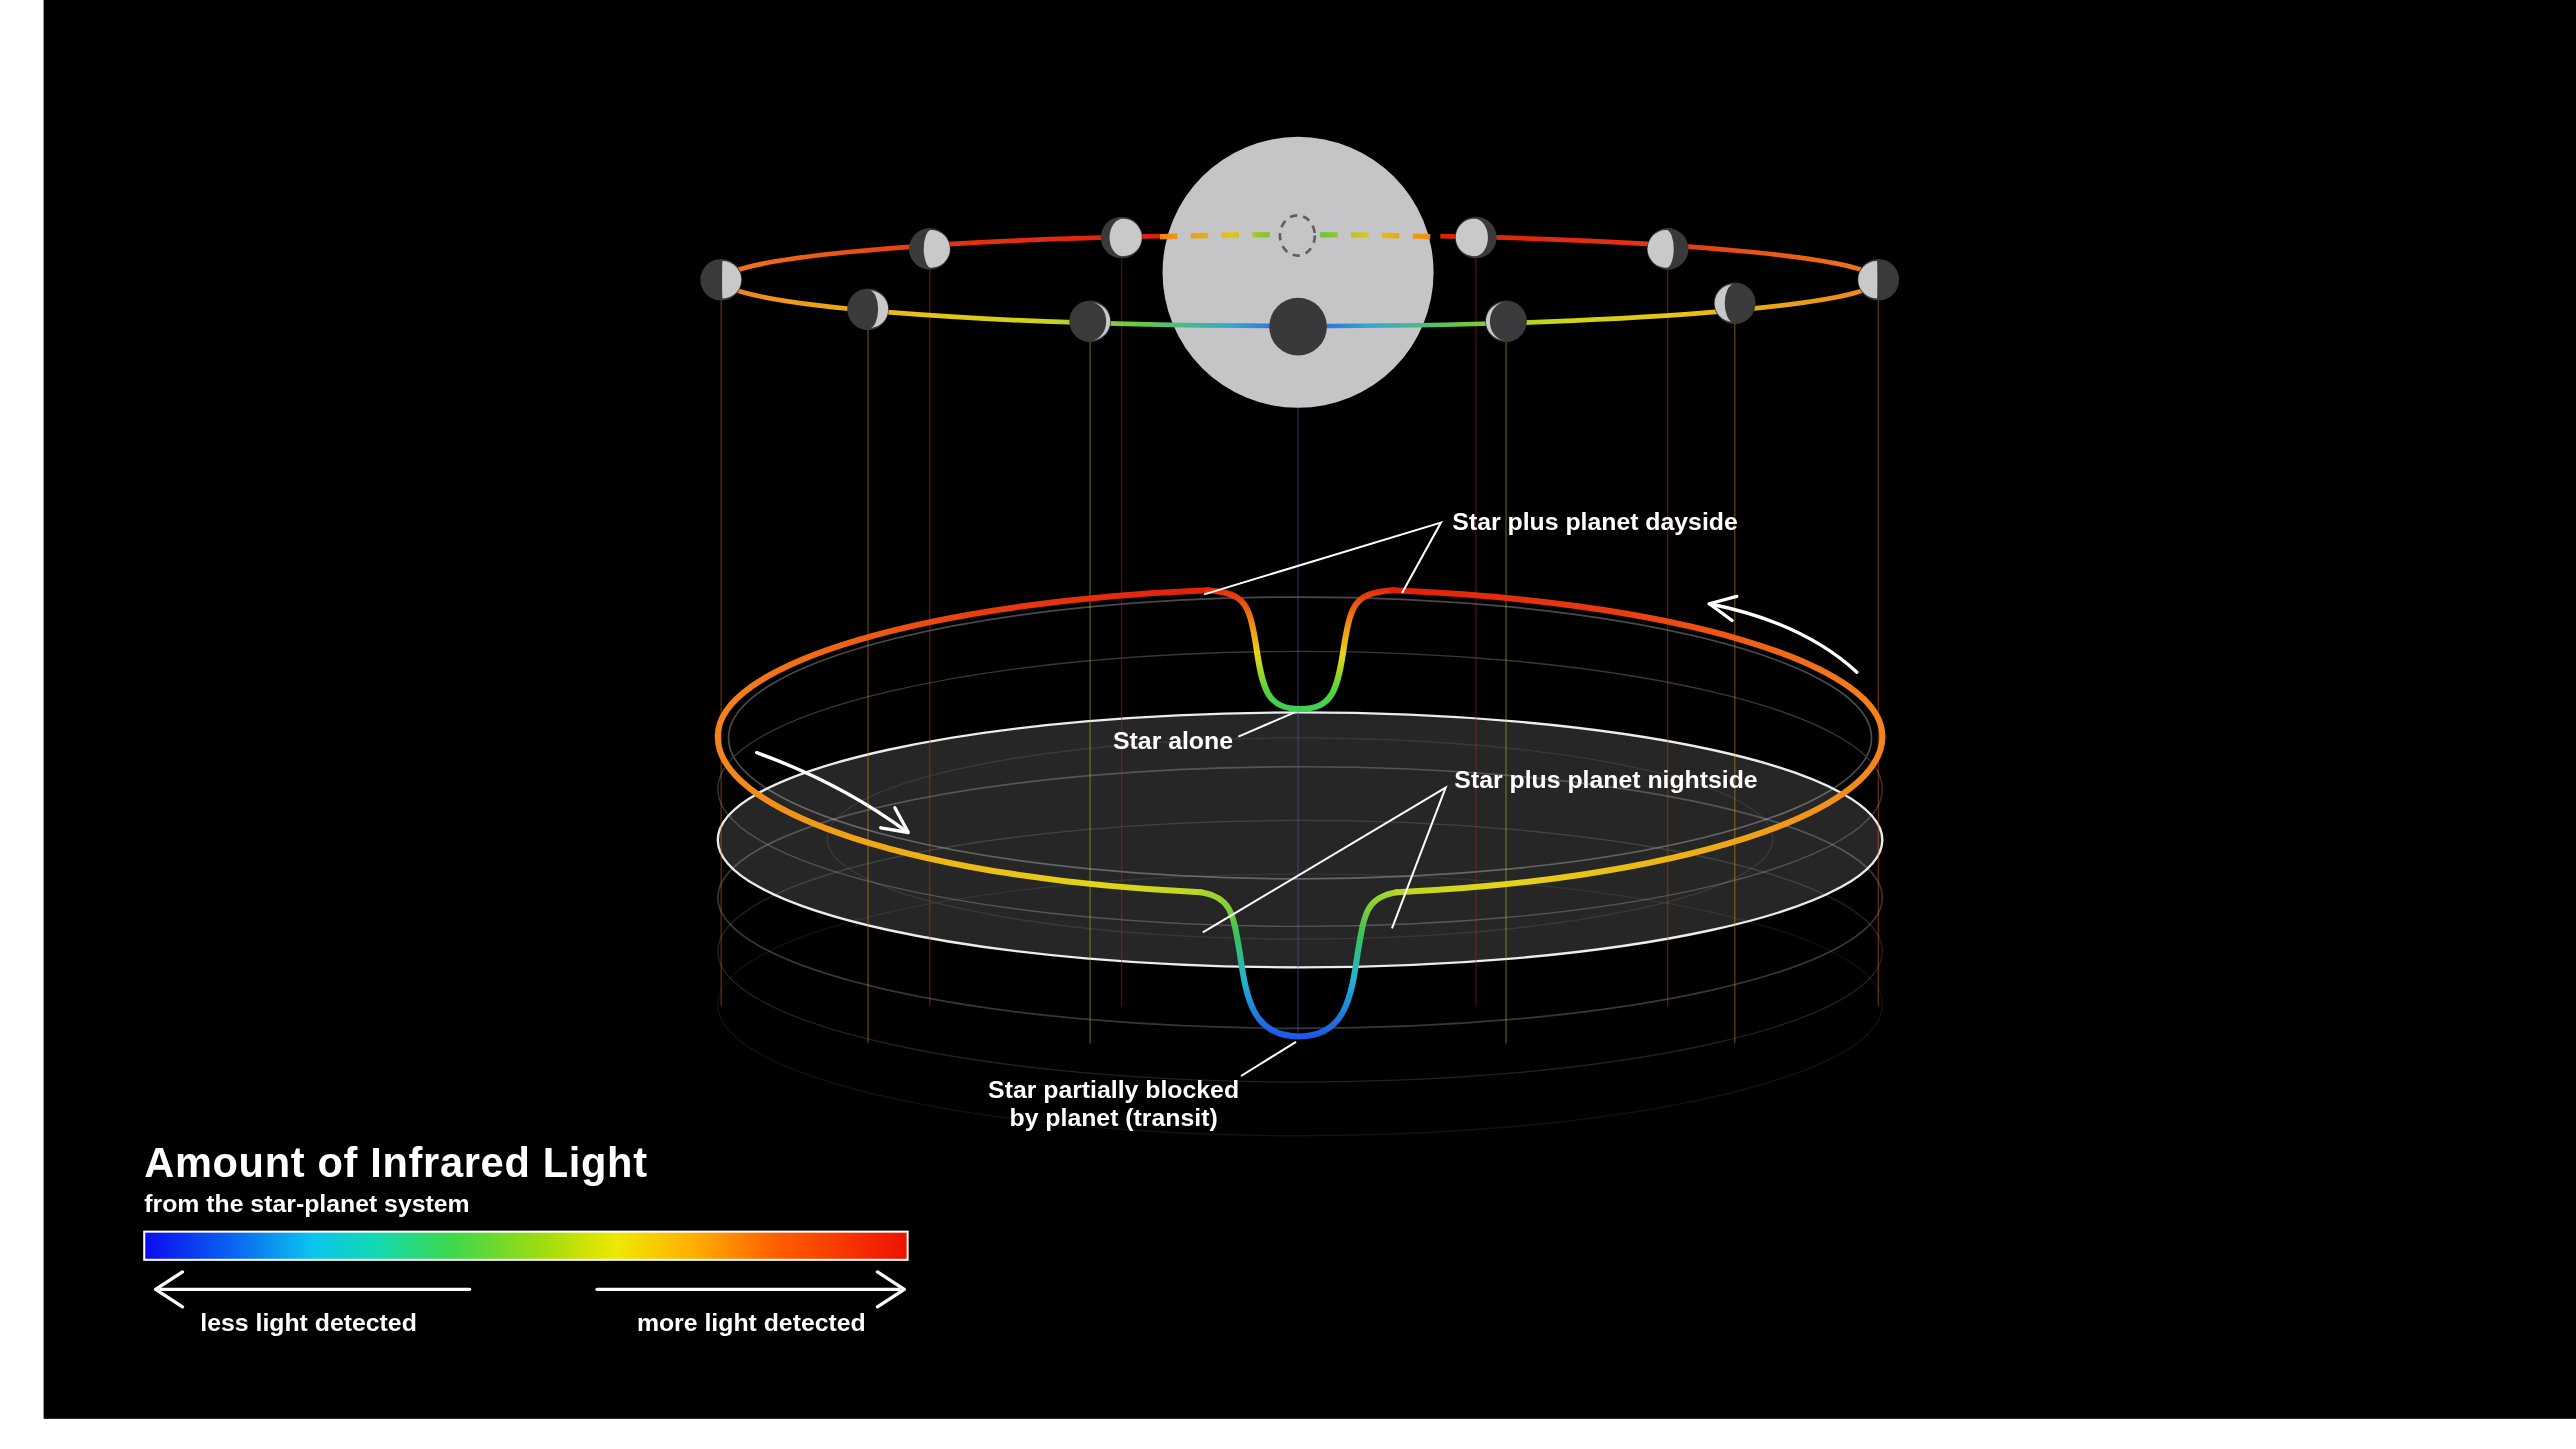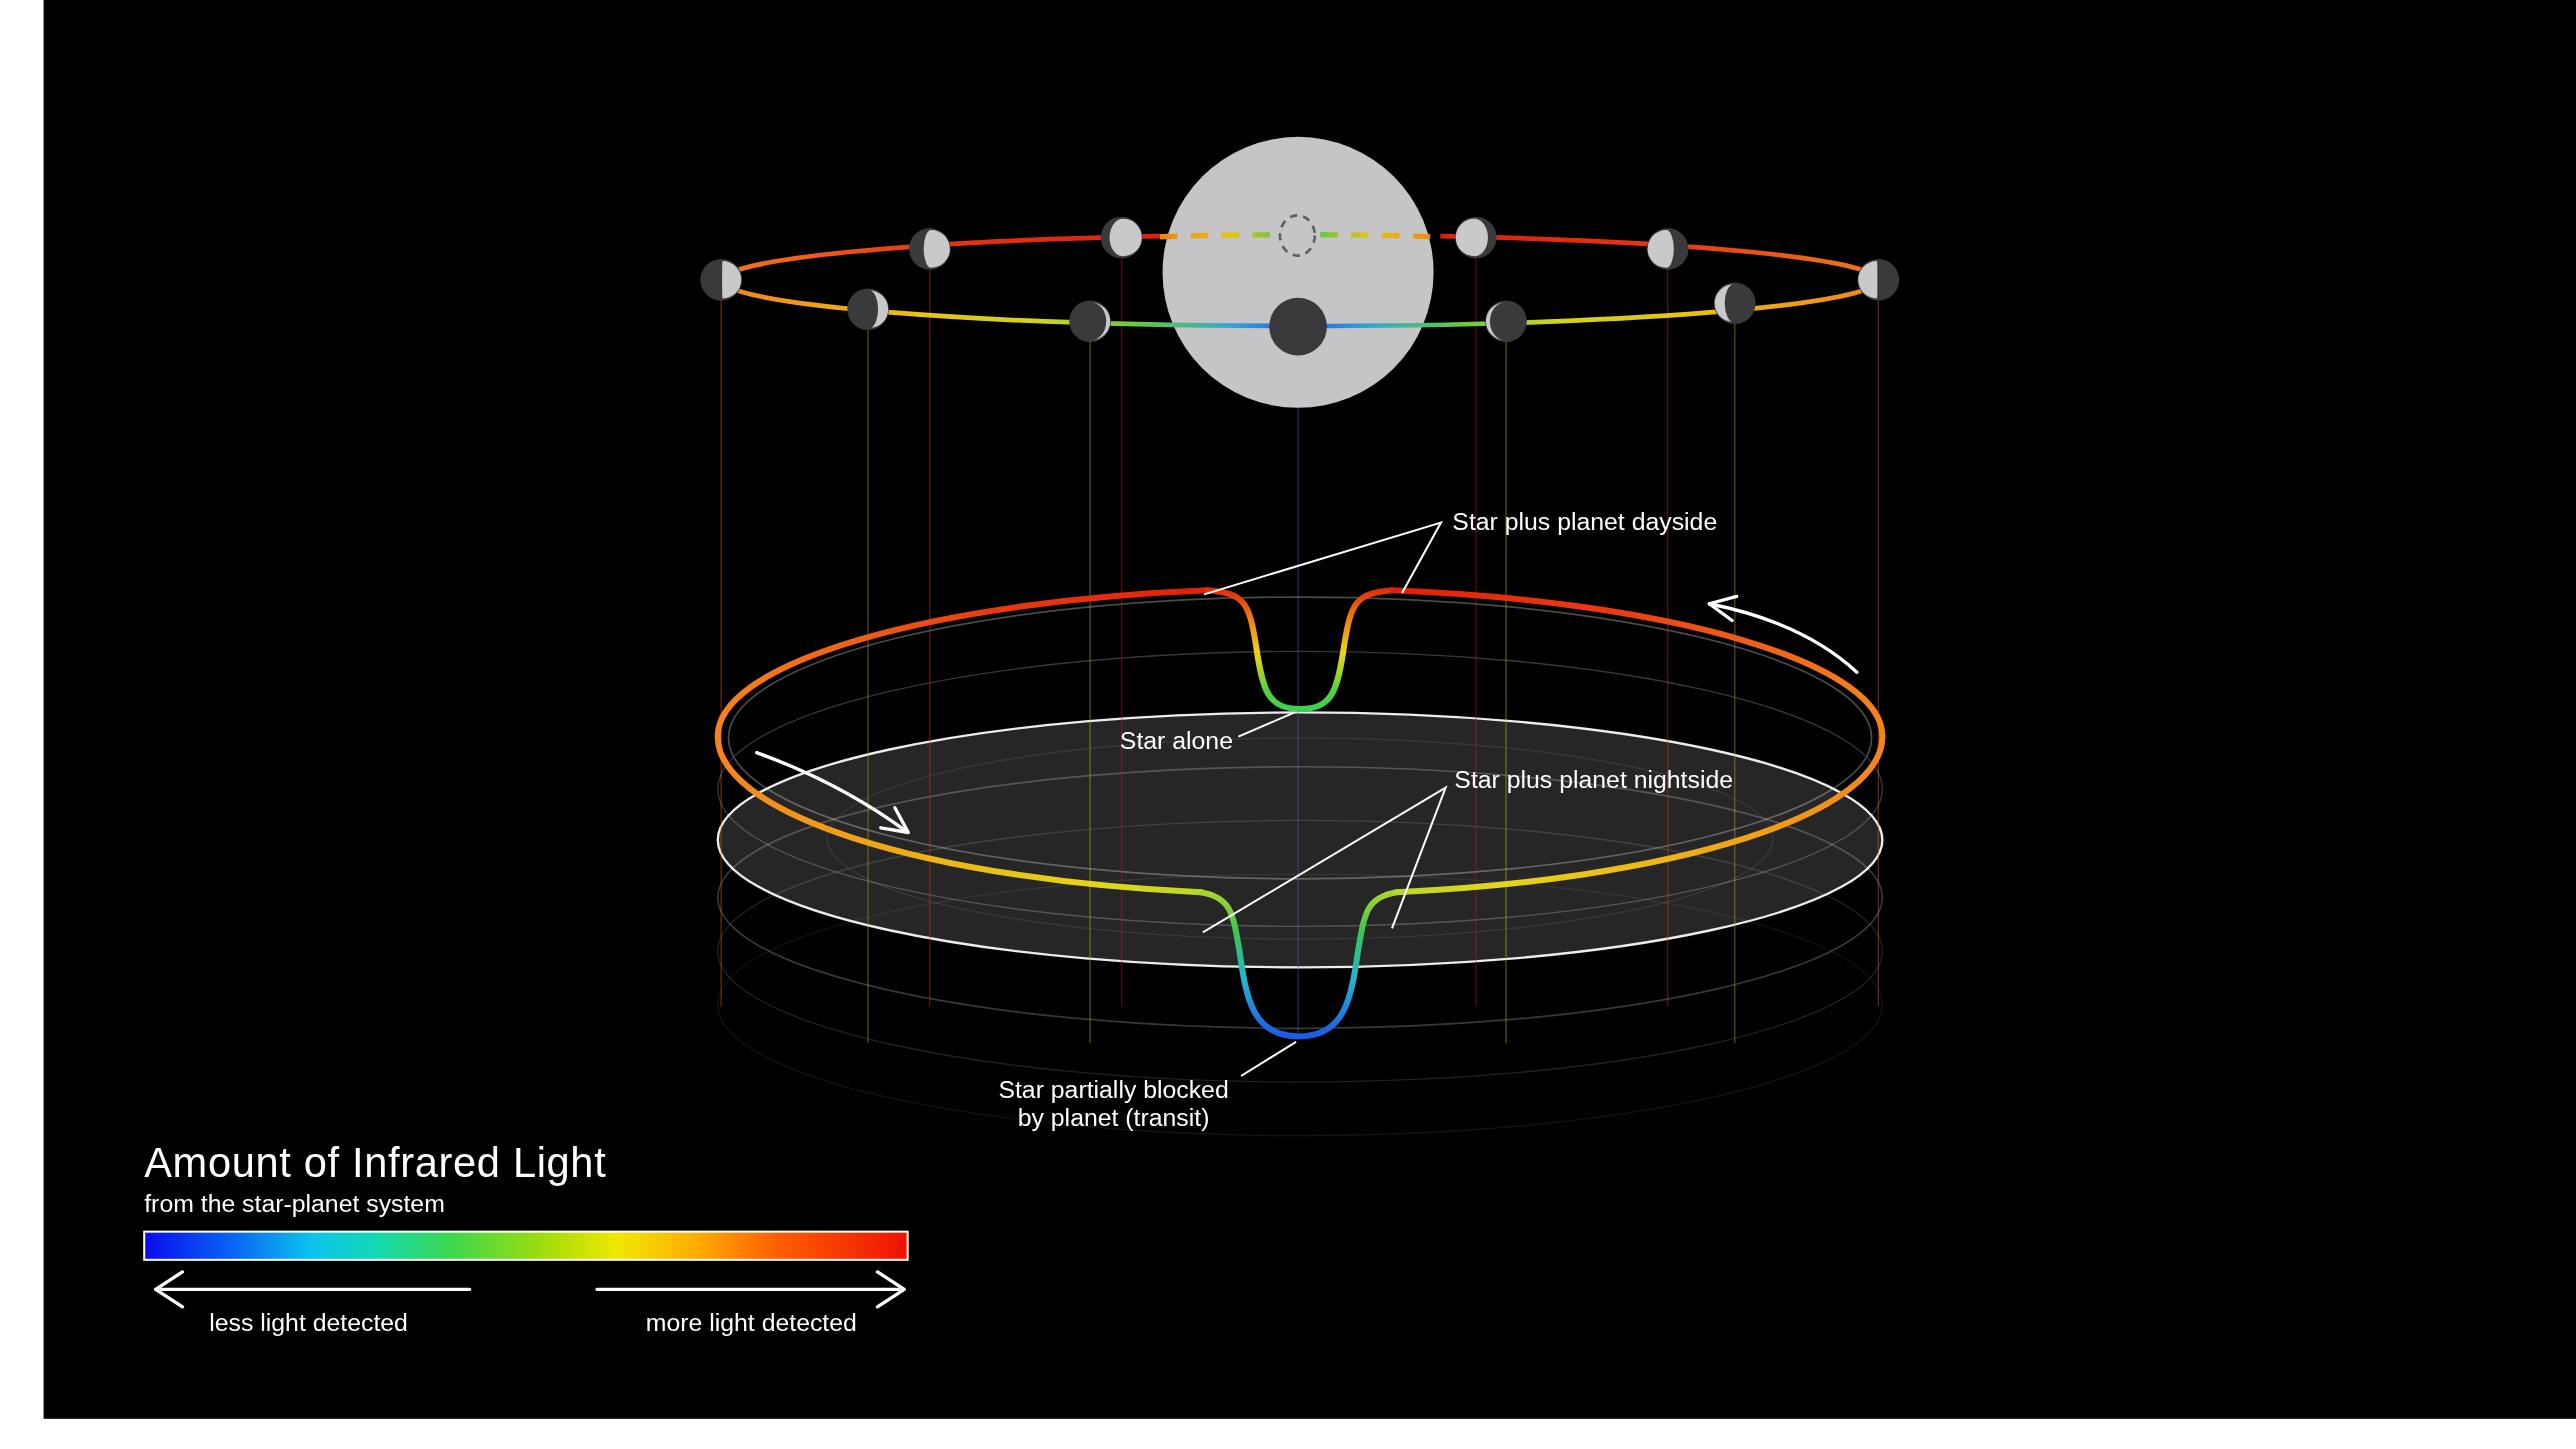--- a/index.html
+++ b/index.html
@@ -1,17 +1,17 @@
 <!DOCTYPE html>
 <html style="font-size:10.7px"><head>
 <meta charset="utf-8">
 <style>
   html,body{margin:0;padding:0;background:#ffffff;}
   #stage{position:relative;width:2576px;height:1449px;background:#ffffff;
-         font-family:"Liberation Sans", sans-serif;}
+         font-family:"Liberation Sans", sans-serif;font-weight:bold;}
   svg{position:absolute;left:0;top:0;}
   text{fill:#ffffff;}
   .lbl{font-size:37px;}
   .title{font-size:62px;letter-spacing:1px;}
   .subtitle{font-size:37px;}
   .legendlbl{font-size:37px;}
 </style>
 </head>
 <body>
 

